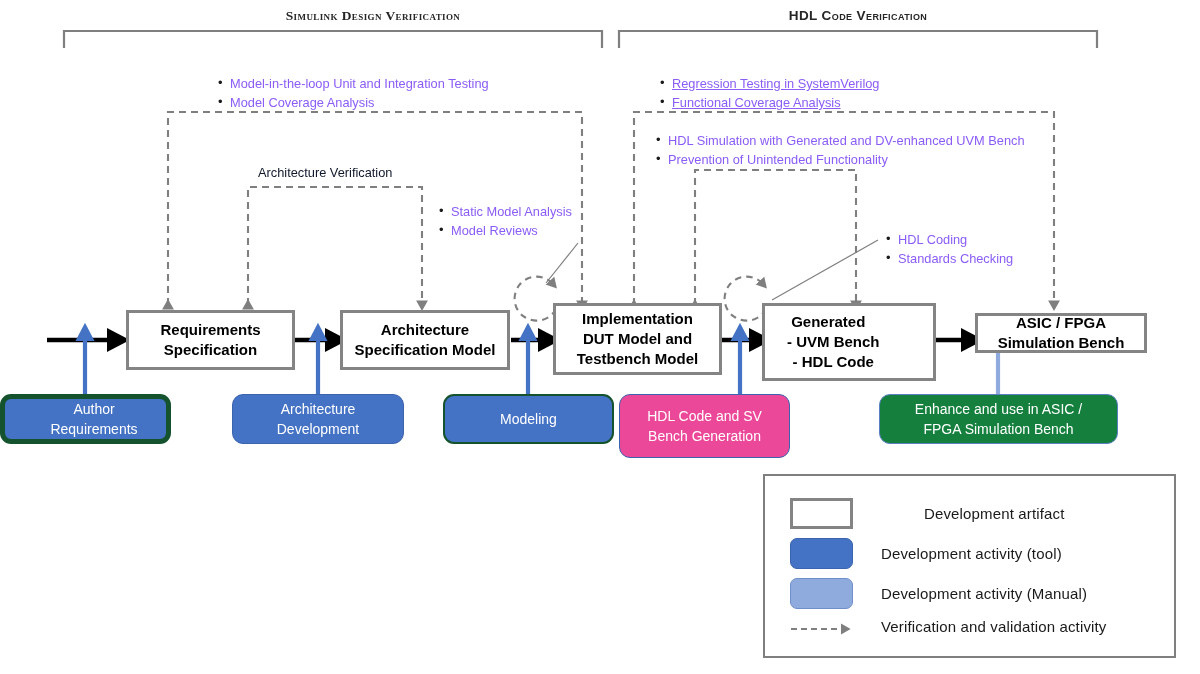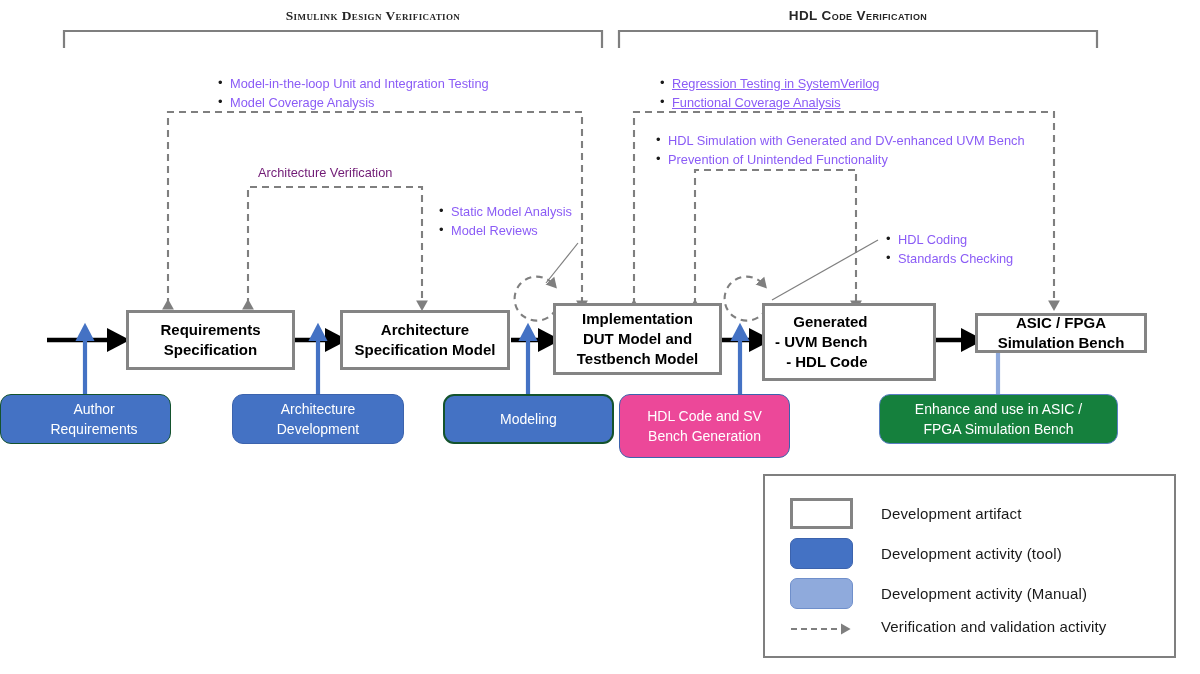--- a/index.html
+++ b/index.html
@@ -41,42 +41,43 @@
   }
   .note .bl { display: block; position: relative; padding-left: 14px; }
   .note .bl:before {
     content: "\2022";
     position: absolute; left: 2px; top: -1px;
     font-size: 13px; color: #1a1a1a;
   }
   .plain-note {
     position: absolute;
     font-size: 12.8px;
-    color: #701a75;
+    color: #0f172a;
     white-space: nowrap;
   }
   
   .artifact {
     position: absolute;
     box-sizing: border-box;
     background: #ffffff;
     border: 3px solid #848484;
     color: #000000;
     font-size: 15px;
     font-weight: 700;
     display: flex;
     align-items: center;
     justify-content: center;
     text-align: center;
     line-height: 20px;
     z-index: 3;
   }
   .artifact.left-align {
     justify-content: flex-start;
-    text-align: right;
+    text-align: center;
+    padding-left: 12px;
   }
   
   .activity {
     position: absolute;
     box-sizing: border-box;
     border-radius: 11px;
     color: #ffffff;
     font-size: 14px;
     font-weight: 400;
     display: flex;
@@ -270,21 +271,21 @@
     </div>
   </div>
 
   <div class="artifact" style="left:975px; top:313px; width:172px; height:40px;">
     <div>
       <div>ASIC / FPGA</div>
       <div>Simulation Bench</div>
     </div>
   </div>
 
-  <div class="activity" style="left:0px; top:394px; width:171px; height:50px; background:#4472c4; border:1px solid #14532d;padding-left:17px;">
+  <div class="activity" style="left:0px; top:394px; width:171px; height:50px; background:#4472c4; border:5px solid #14532d;padding-left:17px;">
     <div>
       <div>Author</div>
       <div>Requirements</div>
     </div>
   </div>
 
   <div class="activity" style="left:232px; top:394px; width:172px; height:50px; background:#4472c4; border:1px solid #3c63ad;">
     <div>
       <div>Architecture</div>
       <div>Development</div>
@@ -306,21 +307,21 @@
 
   <div class="activity" style="left:879px; top:394px; width:239px; height:50px; background:#15803d; border:1px solid #5b7ec4;">
     <div>
       <div>Enhance and use in ASIC /</div>
       <div>FPGA Simulation Bench</div>
     </div>
   </div>
 
   <div id="legend">
 
-    <div class="legend-row" style="top:22px;">
+    <div class="legend-row" style="top:22px;gap:43px;">
       <span class="legend-swatch sw-artifact"></span>
       <span class="legend-text">Development  artifact</span>
     </div>
 
     <div class="legend-row" style="top:62px;">
       <span class="legend-swatch sw-tool"></span>
       <span class="legend-text">Development  activity (tool)</span>
     </div>
 
     <div class="legend-row" style="top:102px;">

